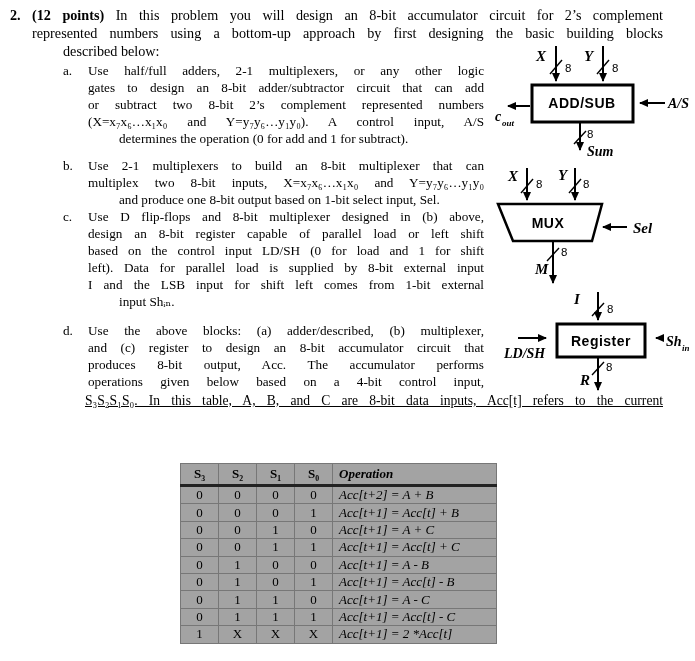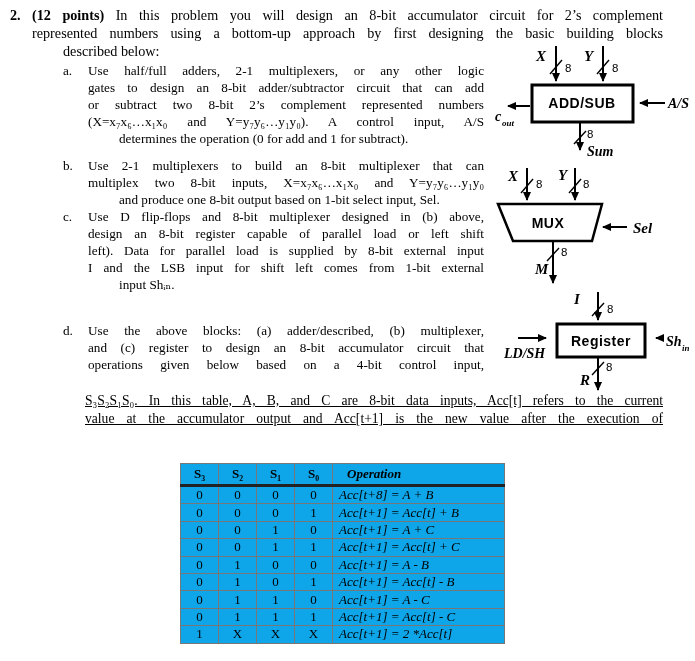--- a/index.html
+++ b/index.html
@@ -16,31 +16,31 @@
   .line.last { text-align-last:left;margin-left:31px; }
   .bold { font-weight:bold; }
   
   svg text { fill:#000; }
   .dlab  { font:italic bold 15px "Liberation Serif","DejaVu Serif",serif; }
   .dlab2 { font:italic bold 14px "Liberation Serif","DejaVu Serif",serif; }
   .dsub  { font:italic bold 9px  "Liberation Serif","DejaVu Serif",serif; }
   .bus   { font:11.5px "Liberation Sans","DejaVu Sans",sans-serif; }
   .boxlab{ font:bold 14px "Liberation Sans","DejaVu Sans",sans-serif; letter-spacing:.5px; }
   
-  #op-table { border-collapse:collapse; table-layout:fixed; background:#0ea5e9; }
+  #op-table { border-collapse:collapse; table-layout:fixed; background:#a3a3a3; }
   #op-table th, #op-table td {
     border:1px solid #777; font-size:13px; padding:0 2px; overflow:hidden;
   }
   #op-table th { height:20px; font-style:italic; font-weight:bold; text-align:center;
     border-bottom:3px solid #222; }
   #op-table td { height:16.4px; }
   #op-table .bit-col { width:33px; text-align:center; font-style:normal; }
   #op-table .op-col  { width:155px; text-align:left; padding-left:6px; }
   #op-table td.op-col { font-style:italic; }
-  #op-table th.op-col { text-align:left; padding-left:14px; }
+  #op-table th.op-col { text-align:left; padding-left:6px; }
 </style>
 </head>
 <body>
 
 <div id="page">
 
   <div class="abs txt bold" style="left:10px; top:6px;">2.</div>
 
   <div class="abs txt" style="left:32px; top:6px; width:631px;">
     <div class="line"><span class="bold">(12 points)</span><span> In this problem you will design an 8-bit accumulator circuit for 2’s complement</span></div>
@@ -61,34 +61,35 @@
   <div class="abs itxt" style="left:88px; top:157px; width:396px;">
     <div class="line">Use 2-1 multiplexers to build an 8-bit multiplexer that can</div>
     <div class="line">multiplex two 8-bit inputs, X=x₇x₆…x₁x₀ and Y=y₇y₆…y₁y₀</div>
     <div class="line last">and produce one 8-bit output based on 1-bit select input, Sel.</div>
   </div>
 
   <div class="abs itxt" style="left:63px; top:208px;">c.</div>
   <div class="abs itxt" style="left:88px; top:208px; width:396px;">
     <div class="line">Use D flip-flops and 8-bit multiplexer designed in (b) above,</div>
     <div class="line">design an 8-bit register capable of parallel load or left shift</div>
+    <div class="line">based on the control input LD/SH (0 for load and 1 for shift</div>
     <div class="line">left).  Data for parallel load is supplied by 8-bit external input</div>
     <div class="line">I and the LSB input for shift left comes from 1-bit external</div>
     <div class="line last">input Shᵢₙ.</div>
   </div>
 
   <div class="abs itxt" style="left:63px; top:322px;">d.</div>
   <div class="abs itxt" style="left:88px; top:322px; width:396px;">
     <div class="line">Use the above blocks: (a) adder/described, (b) multiplexer,</div>
     <div class="line">and (c) register to design an 8-bit accumulator circuit that</div>
+    <div class="line">produces 8-bit output, Acc.  The accumulator performs</div>
     <div class="line">operations given below based on a 4-bit control input,</div>
   </div>
   <div class="abs wtxt" style="left:85px; top:392px; width:578px;text-decoration:underline;">
     <div class="line">S₃S₂S₁S₀.  In this table, A, B, and C are 8-bit data inputs, Acc[t] refers to the current</div>
-    <div class="line">value at the accumulator output and Acc[t+1] is the new value after the execution of</div>
   </div>
 
   <svg class="abs" style="left:490px; top:44px;" width="205" height="136" viewBox="0 0 205 136">
     <defs>
       <marker id="m1" markerUnits="userSpaceOnUse" markerWidth="10" markerHeight="9" refX="8" refY="4" orient="auto">
         <path d="M0,0 L9,4 L0,8 z" fill="#000"></path>
       </marker>
     </defs>
     <line x1="66" y1="2" x2="66" y2="37" stroke="#000" stroke-width="2" marker-end="url(#m1)"></line>
     <line x1="113" y1="2" x2="113" y2="37" stroke="#000" stroke-width="2" marker-end="url(#m1)"></line>
@@ -167,21 +168,21 @@
           <th class="bit-col">S₀</th>
           <th class="op-col">Operation</th>
         </tr>
     </thead>
     <tbody>
         <tr>
           <td class="bit-col">0</td>
           <td class="bit-col">0</td>
           <td class="bit-col">0</td>
           <td class="bit-col">0</td>
-          <td class="op-col">Acc[t+8] = A + B</td>
+          <td class="op-col">Acc[t+2] = A + B</td>
         </tr>
         <tr>
           <td class="bit-col">0</td>
           <td class="bit-col">0</td>
           <td class="bit-col">0</td>
           <td class="bit-col">1</td>
           <td class="op-col">Acc[t+1] = Acc[t] + B</td>
         </tr>
         <tr>
           <td class="bit-col">0</td>

